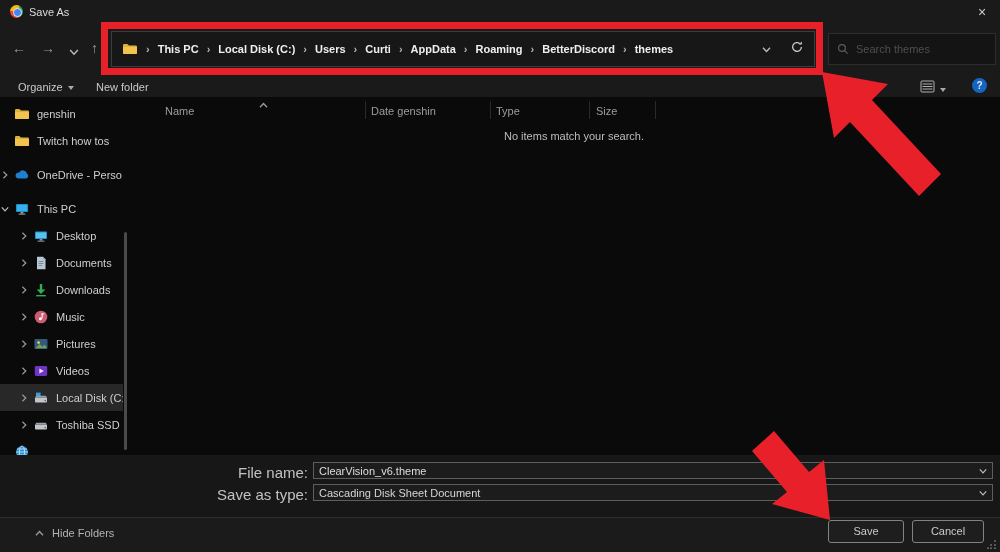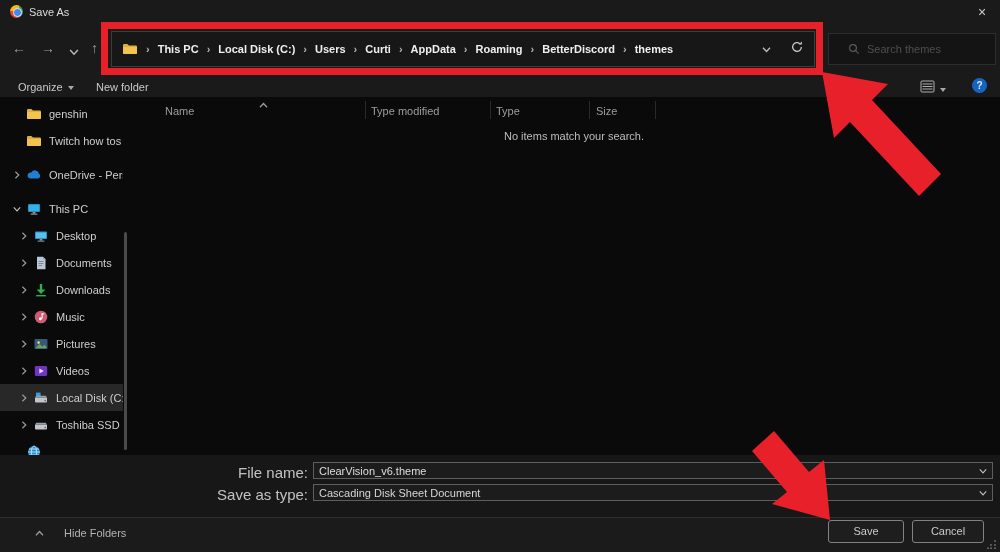--- a/index.html
+++ b/index.html
@@ -25,38 +25,38 @@
   
   .hl-rect { position:absolute; left:101px; top:22px; width:722px; height:53px;
              border:7px solid #e8202a; z-index:9; pointer-events:none; }
   .addr { position:absolute; left:111px; top:31px; width:704px; height:36px; background:#171717;
           border:1px solid #3d3d3d; display:flex; align-items:center; padding:0 10px; z-index:8; }
   .addr .crumb { color:#efefef; font-size:11px; font-weight:600; padding:0 2px; white-space:nowrap; }
   .addr .crumb-sep { color:#b5b5b5; font-size:11px; font-weight:700; padding:0 6px; }
   .addr-right { margin-left:auto; display:flex; align-items:center; gap:18px; }
 
   .searchbox { position:absolute; left:828px; top:33px; width:168px; height:32px; background:#141414;
-               border:1px solid #2d2d2d; display:flex; align-items:center; padding:0 8px;justify-content:flex-end; }
+               border:1px solid #2d2d2d; display:flex; align-items:center; padding:0 8px; }
   .searchbox input { background:transparent; border:0; outline:none; color:#8a8a8a; font-size:11px;
                width:120px; margin-left:7px; font-family:"Liberation Sans",sans-serif; }
   .searchbox input::placeholder { color:#4e4e4e; }
 
   
   .tb-item { position:absolute; top:79px; font-size:11px; color:#c9c9c9; height:16px; line-height:16px; }
   .tri-down { display:inline-block; width:0; height:0; border-left:3.5px solid transparent;
               border-right:3.5px solid transparent; border-top:4px solid #a8a8a8; margin-left:5px; vertical-align:middle;}
   .help-circle { position:absolute; left:972px; top:78px; width:15px; height:15px; border-radius:50%;
                  background:#1565c0; color:#dce9f7; font-size:10px; font-weight:700; text-align:center; line-height:15px; }
 
   
   .content { position:absolute; left:0; top:97px; width:1000px; height:358px; background:#0a0a0a; }
 
   
   .sidebar { position:absolute; left:0; top:3px; width:135px; height:355px; overflow:hidden; }
-  .side-row { display:flex; align-items:center; height:27px; width:123px; padding-left:12px; color:#cfcfcf;
+  .side-row { display:flex; align-items:center; height:27px; width:123px; color:#cfcfcf;
               font-size:11px; white-space:nowrap; cursor:default; }
   .side-row.child { padding-left:19px; }
   .side-row.gap { margin-top:7px; }
   .side-row.selected { background:#282828; }
   .side-chev { width:14px; flex:0 0 14px; display:flex; align-items:center; }
   .side-ico { width:16px; height:16px; flex:0 0 16px; margin-right:7px; }
   .side-label { overflow:hidden; }
   .side-scroll { position:absolute; left:124px; top:135px; width:3px; height:218px; background:#4a4a4a; border-radius:2px; }
 
   
@@ -72,21 +72,21 @@
   .fld-box { position:absolute; left:313px; width:680px; height:17px; background:#1c1c1c;
              border:1px solid #5e5e5e; display:flex; align-items:center; }
   .fld-box input { flex:1; background:transparent; border:0; outline:none; color:#dedede; font-size:11px;
              padding:0 5px; font-family:"Liberation Sans",sans-serif; }
   .fld-box .fld-text { flex:1; color:#d6d6d6; font-size:11px; padding:0 5px; white-space:nowrap; overflow:hidden; }
   .fld-box .fld-chev { margin-right:4px; }
 
   
   .footer { position:absolute; left:0; top:517px; width:1000px; height:35px; background:#1b1b1b;
             border-top:1px solid #2e2e2e; }
-  .hide-folders { position:absolute; left:34px; top:9px; display:flex; align-items:flex-end; gap:19px;
+  .hide-folders { position:absolute; left:34px; top:9px; display:flex; align-items:flex-end; gap:7px;
                   font-size:11px; color:#b3b3b3; }
   .btn { position:absolute; top:2px; height:23px; background:#1e1e1e; border:1px solid #828282;
          border-radius:3px; color:#cacaca; font-size:11px; text-align:center; line-height:21px; cursor:default; }
   .btn-save { left:828px; width:76px; }
   .btn-cancel { left:912px; width:72px; }
   .grip { position:absolute; right:3px; bottom:3px; }
 
   
   .annot { position:absolute; left:0; top:0; width:1000px; height:552px; z-index:10; pointer-events:none; }
   .hidden-defs { position:absolute; width:0; height:0; overflow:hidden; }
@@ -370,21 +370,21 @@
           <span class="side-label"></span>
         </div>
       </div>
     <div class="side-scroll"></div>
 
     <div class="list-head">
       <span class="col" style="left:27px;">Name</span>
       <span class="sort-caret"><svg width="11" height="11">
             <use href="#i-chev-up"></use>
           </svg></span>
-      <span class="col" style="left:233px;">Type modified</span>
+      <span class="col" style="left:233px;">Date genshin</span>
       <span class="col" style="left:358px;">Type</span>
       <span class="col" style="left:458px;">Size</span>
       <span class="col-sep" style="left:227px;"></span>
       <span class="col-sep" style="left:352px;"></span>
       <span class="col-sep" style="left:451px;"></span>
       <span class="col-sep" style="left:517px;"></span>
       <span class="empty-msg">No items match your search.</span>
     </div>
   </div>
 

